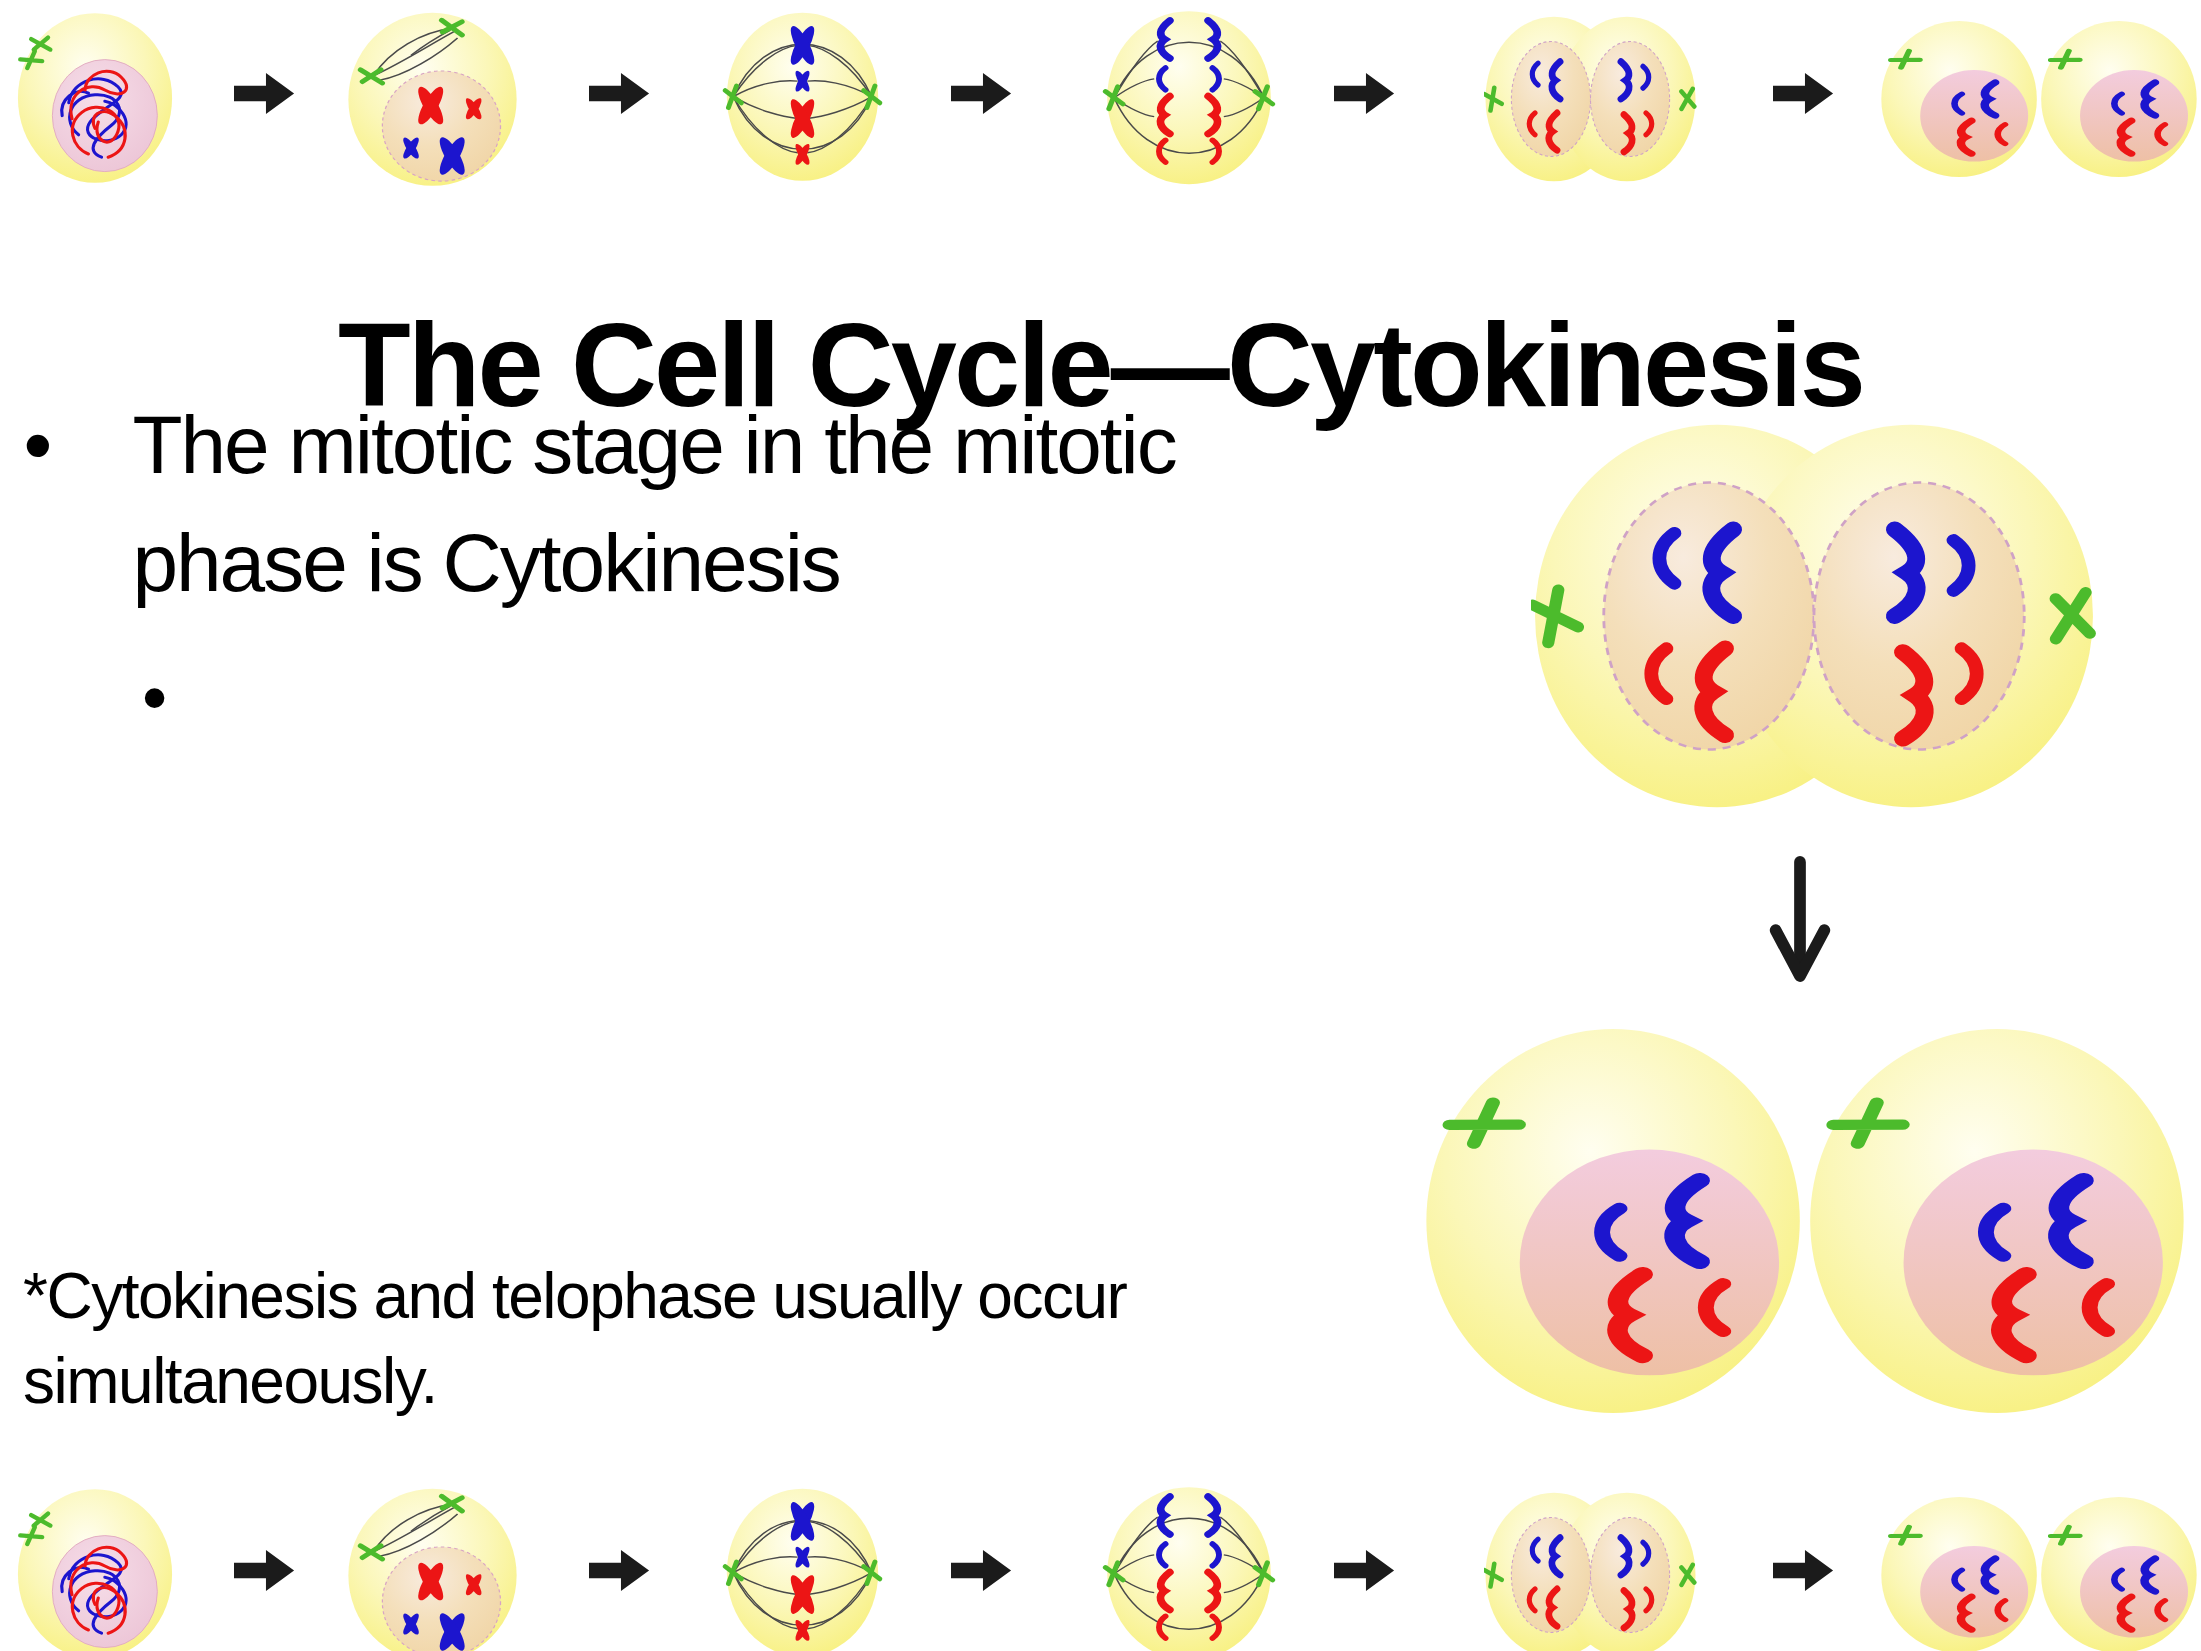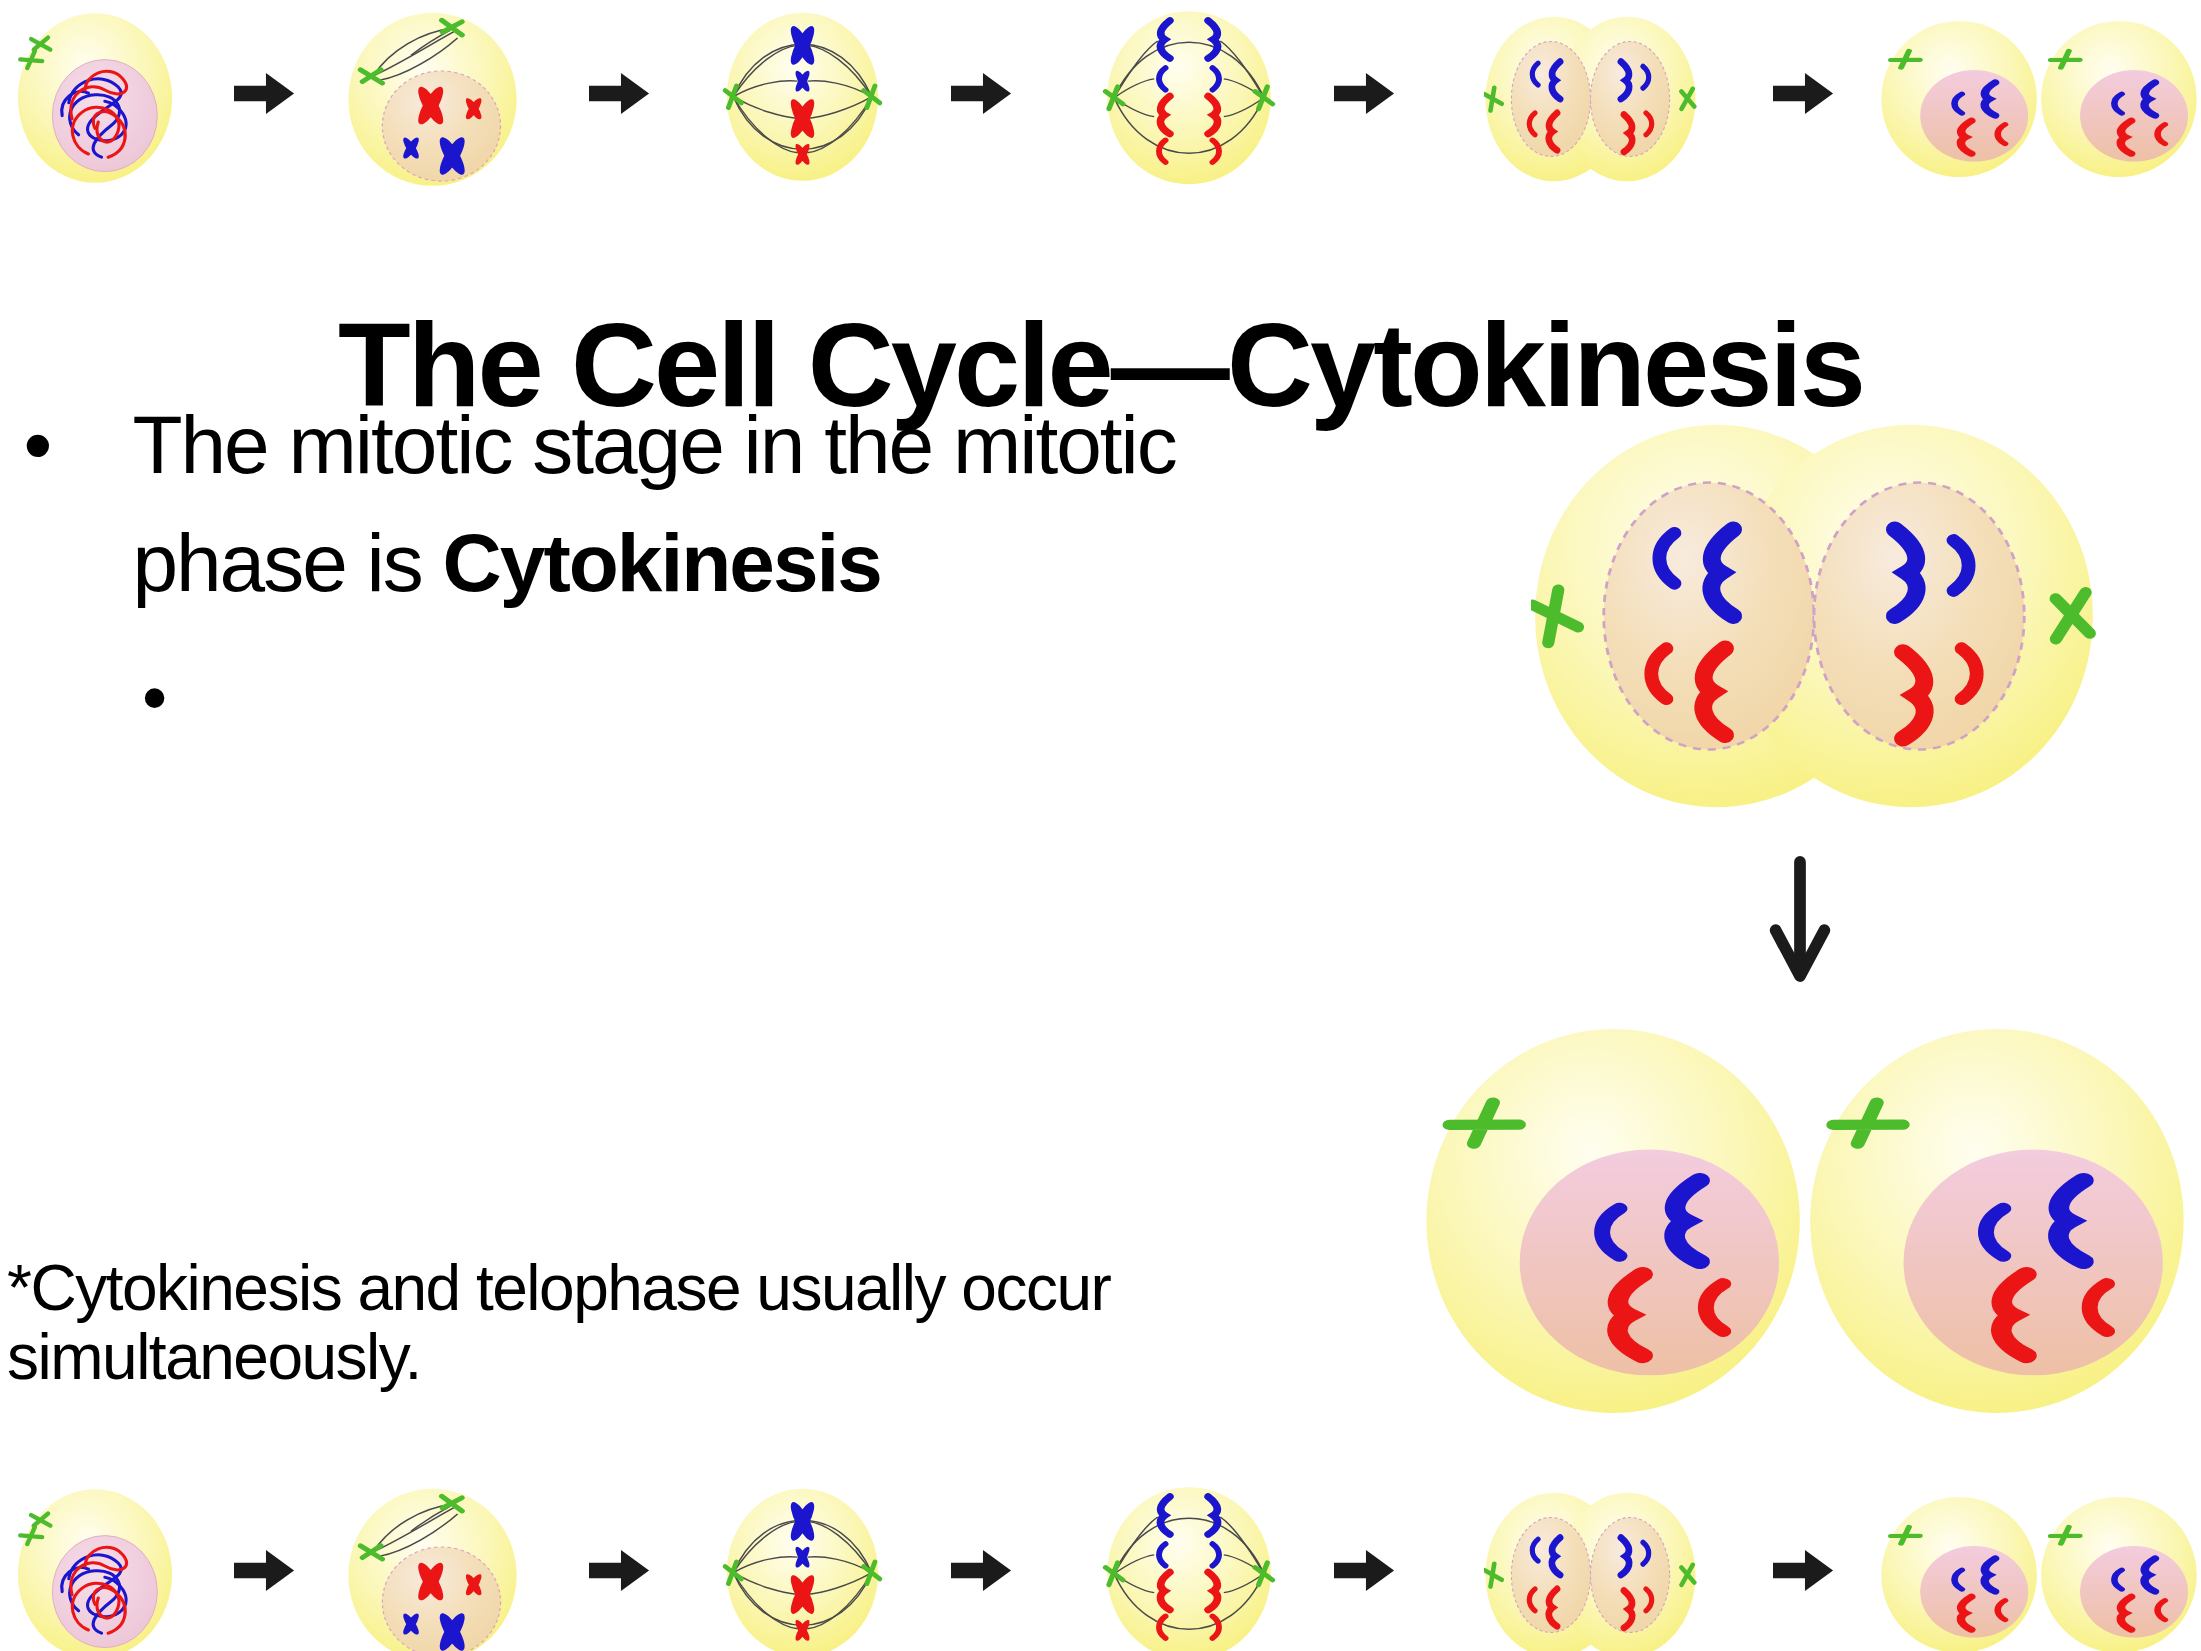--- a/index.html
+++ b/index.html
@@ -12,22 +12,22 @@
   .title{
     position:absolute;left:0;top:217px;width:100%;text-align:center;
     font-size:119px;font-weight:700;letter-spacing:-2.9px;line-height:1.15;white-space:nowrap;
   }
   .bullet{position:absolute;display:flex;align-items:flex-start;}
   .bullet .dot{flex:0 0 auto;}
   .bullet.main{left:23.4px;top:386px;width:1287px;font-size:82px;line-height:118px;letter-spacing:-2px;}
   .bullet.main .dot{width:109px;}
   .bullet.sub{left:142px;top:646px;width:985px;font-size:72px;line-height:103px;letter-spacing:-1.5px;}
   .bullet.sub .dot{width:104px;}
-  .btext b{font-weight:700;}
-  .footnote{position:absolute;left:7px;top:1254px;width:1346px;font-size:64px;line-height:69px;letter-spacing:-1.5px;}
+  .btext b{font-weight:400;}
+  .footnote{position:absolute;left:23px;top:1254px;width:1346px;font-size:64px;line-height:85px;letter-spacing:-1.5px;}
   .chrB{color:var(--blue);}
   .chrR{color:var(--red);}
   .cent{color:var(--green);}
   .sB{stroke:var(--blue);}
   .sR{stroke:var(--red);}
 </style>
 </head>
 <body>
 
 <div class="slide">

